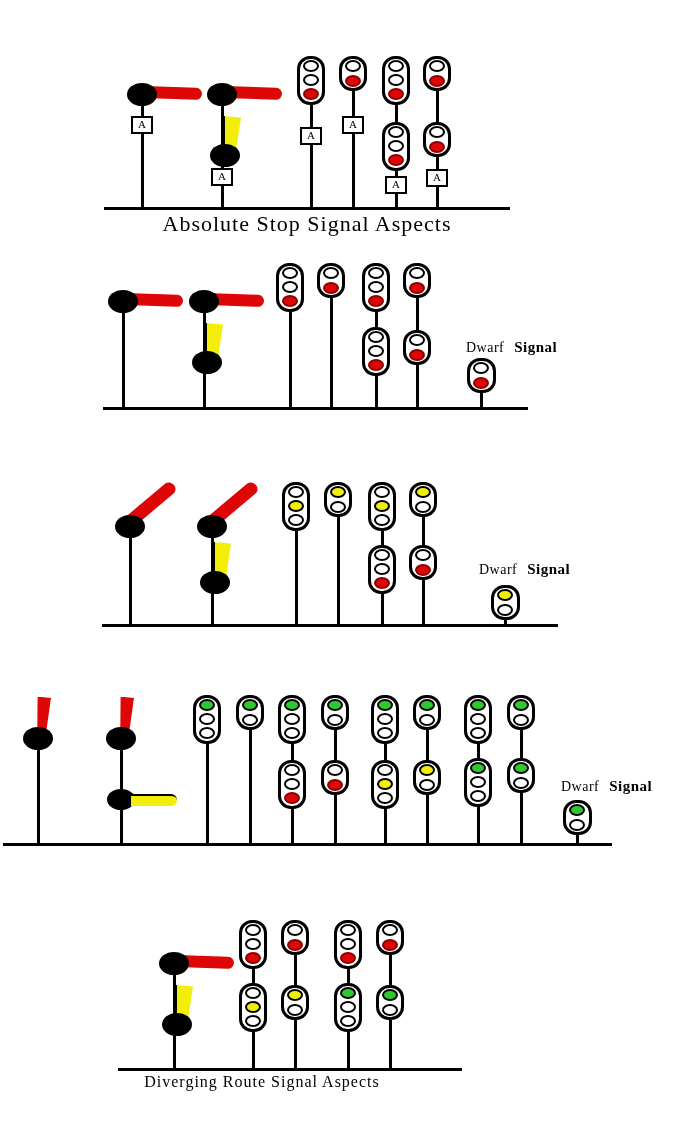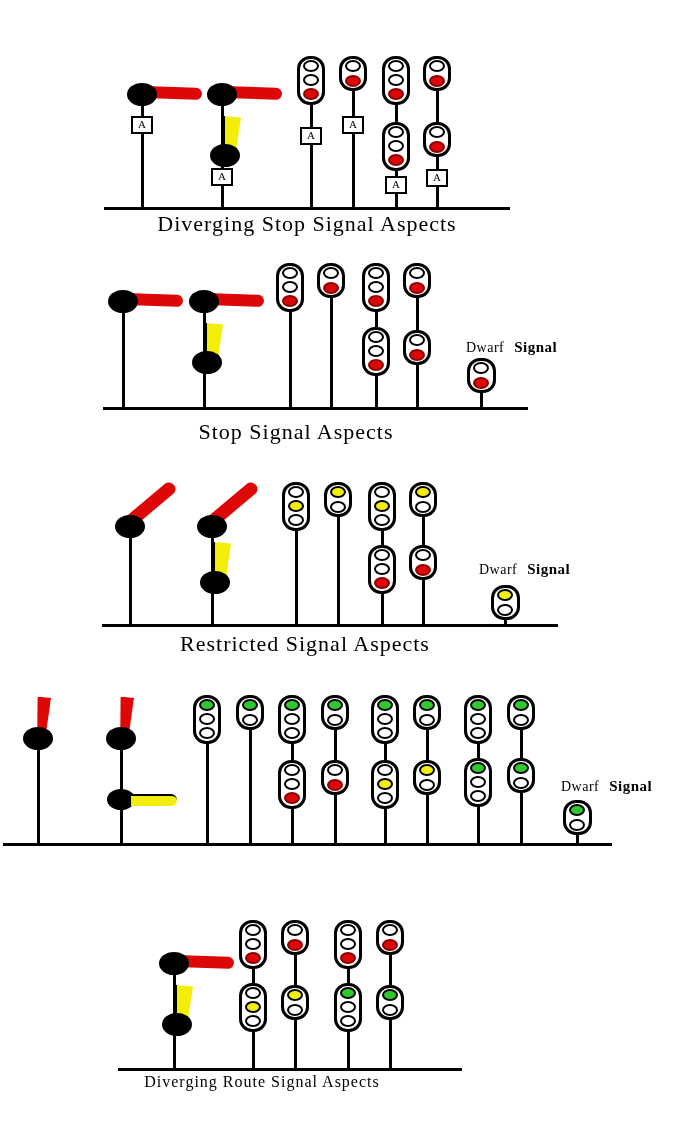--- a/index.html
+++ b/index.html
@@ -22,23 +22,21 @@
   }
   .dwarf-label .w2{font-weight:bold;font-size:15px;margin-left:10px;}
   #dl-1{left:466px;top:339px;}
   #dl-2{left:479px;top:561px;}
   #dl-3{left:561px;top:778px;}
 </style>
 </head>
 <body>
 
 <div id="diagram">
-  <div class="sec-label" id="lbl-0">Diverging Stop Signal Aspects</div>
-  <div class="sec-label" id="lbl-1">Stop Signal Aspects</div>
-  <div class="sec-label" id="lbl-2">Restricted Signal Aspects</div>
+  <div class="sec-label" id="lbl-0">Absolute Stop Signal Aspects</div>
   <div class="sec-label" id="lbl-4">Diverging Route Signal Aspects</div>
 
   <div class="dwarf-label" id="dl-1"><span class="w1">Dwarf</span><span class="w2">Signal</span></div>
   <div class="dwarf-label" id="dl-2"><span class="w1">Dwarf</span><span class="w2">Signal</span></div>
   <div class="dwarf-label" id="dl-3"><span class="w1">Dwarf</span><span class="w2">Signal</span></div>
 <div style="position: absolute; left: 0px; top: 0px; width: 688px; height: 1127px;">
       <div style="position: absolute; left: 104px; top: 207px; width: 406px; height: 3px; background: rgb(0, 0, 0);"></div>
       <div style="position: absolute; left: 140.5px; top: 94px; width: 3px; height: 113px; background: rgb(0, 0, 0);"></div>
       <div style="position: absolute; left: 146px; top: 87px; width: 56px; height: 12px; background: rgb(221, 7, 7); border-radius: 6px; transform: rotate(2deg);"></div>
       <div style="position: absolute; left: 127px; top: 82.5px; width: 30px; height: 23px; background: rgb(0, 0, 0); border-radius: 50%;"></div>

